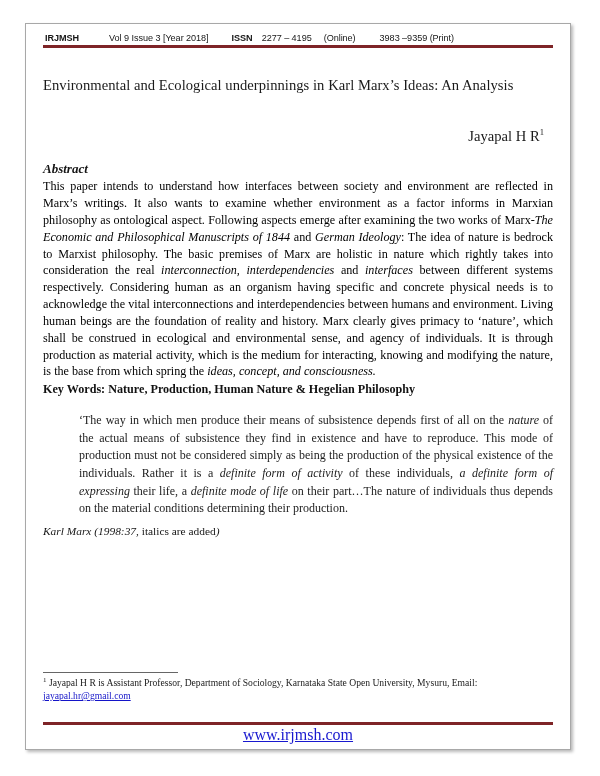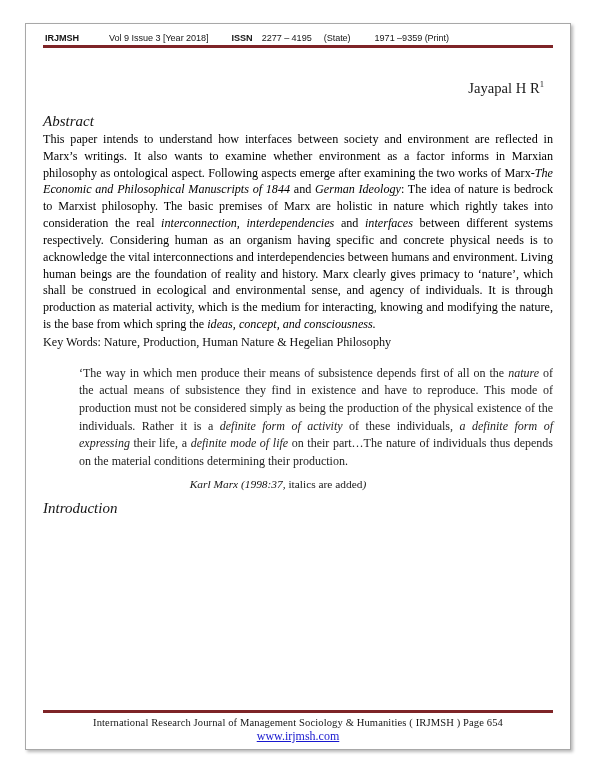--- a/index.html
+++ b/index.html
@@ -76,60 +76,60 @@
     padding-right: 9px;
   }
   .byline sup {
     font-size: 8.6px;
     vertical-align: super;
     line-height: 0;
   }
 
   
   h2.sec {
-    font-size: 15px;
+    font-size: 13px;
     font-style: italic;
-    font-weight: normal;
+    font-weight: bold;
     margin: 16px 0 0 0;
     color: #151515;
   }
   h2.sec.intro { margin-top: 10px; }
 
   p.body {
     font-size: 12.15px;
     line-height: 1.385;
     text-align: justify;
     margin: 1px 0 0 0;
     color: #000000;
     text-justify: inter-word;
     hyphens: none;
   }
   p.body i { font-style: italic; }
 
   .keywords {
     font-size: 12.15px;
-    font-weight: normal;
+    font-weight: bold;
     margin: 1px 0 0 0;
     color: #121212;
     line-height: 1.385;
   }
 
   
   .quote {
     margin: 14px 0 0 36px;
     font-size: 12px;
     line-height: 1.47;
     text-align: justify;
     color: #1c1c1c;
   }
   .quote i { font-style: italic; }
 
   .quote-cite {
     margin: 7px 40px 0 0;
-    text-align: center;
+    text-align: left;
     font-size: 11.4px;
     color: #161616;
   }
   .quote-cite i { font-style: italic; }
 
   
   .footnote-wrap {
     position: absolute;
     left: 17px;
     right: 17px;
@@ -166,21 +166,21 @@
   .pagefoot {
     text-align: center;
     font-size: 10.55px;
     color: #151515;
     letter-spacing: 0.12px;
     margin-top: 4px;
     white-space: nowrap;
   }
   .pagefoot-url {
     text-align: center;
-    font-size: 12px;
+    font-size: 16px;
     margin-top: 1px;
   }
   .pagefoot-url a {
     color: #1818cf;
     text-decoration: underline;
   }
 </style>
 </head>
 <body>
 
@@ -189,43 +189,48 @@
 
   <div class="jhead">
     <span class="bold">IRJMSH</span>
     <span class="sp-a"></span>
     <span>Vol 9 Issue 3  [Year 2018]</span>
     <span class="sp-b"></span>
     <span class="bold">ISSN</span>
     <span class="sp-c"></span>
     <span>2277 – 4195</span>
     <span class="sp-d"></span>
-    <span>(State)</span>
+    <span>(Online)</span>
     <span class="sp-e"></span>
-    <span>1971 –9359 (Print)</span>
+    <span>3983 –9359 (Print)</span>
   </div>
   <div class="rule-red"></div>
 
+  <div class="title">Environmental and Ecological underpinnings in Karl Marx’s Ideas: An Analysis</div>
 
   <div class="byline">
     <span>Jayapal H R</span><sup>1</sup>
   </div>
 
   <h2 class="sec">Abstract</h2>
   <p class="body" id="abstract-para"><span>This paper intends to understand how interfaces between society and environment are reflected in Marx’s writings. It also wants to examine whether environment as a factor informs in Marxian philosophy as ontological aspect.  Following aspects emerge after examining the two works of Marx-</span><i>The Economic and Philosophical Manuscripts of 1844</i><span> and </span><i>German Ideology</i><span>: The idea of nature is bedrock to Marxist philosophy. The basic premises of Marx are holistic in nature which rightly takes into consideration the real </span><i>interconnection, interdependencies</i><span> and </span><i>interfaces</i><span> between different systems respectively. Considering human as an organism having specific and concrete physical needs is to acknowledge the vital interconnections and interdependencies between humans and environment. Living human beings are the foundation of reality and history.  Marx clearly gives primacy to ‘nature’, which shall be construed in ecological and environmental sense, and agency of individuals. It is through production as material activity, which is the medium for interacting, knowing and modifying the nature, is the base from which spring the </span><i>ideas, concept, and consciousness.</i></p>
   <div class="keywords">Key Words: Nature, Production, Human Nature &amp; Hegelian Philosophy</div>
 
   <div class="quote" id="quote-para"><span>‘The way in which men produce their means of subsistence depends first of all on the </span><i>nature</i><span> of the actual means of subsistence they find in existence and have to reproduce. This mode of production must not be considered simply as being the production of the physical existence of the individuals. Rather it is a </span><i>definite form of activity</i><span> of these individuals, </span><i>a definite form of expressing</i><span> their life, a </span><i>definite mode of life</i><span> on their part…The nature of individuals thus depends on the material conditions determining their production.</span></div>
   <div class="quote-cite" id="quote-cite"><i>Karl Marx (1998:37,</i><span> italics are added</span><i>)</i></div>
 
-  <h2 class="sec intro">Introduction</h2>
-
+
+  <div class="footnote-wrap">
+    <div class="footnote-rule"></div>
+    <div class="footnote">
+      <sup>1</sup><span> Jayapal H R is Assistant Professor, Department of Sociology, Karnataka State Open University, Mysuru, Email: </span><a href="#">jayapal.hr@gmail.com</a>
+    </div>
+  </div>
 
   <div class="pagefoot-wrap">
     <div class="rule-red bottom"></div>
-    <div class="pagefoot">International Research Journal of Management Sociology &amp; Humanities ( IRJMSH )  Page 654</div>
     <div class="pagefoot-url">
       <a href="#">www.irjmsh.com</a>
     </div>
   </div>
 
  </div>
 </div>
 
 </body></html>

